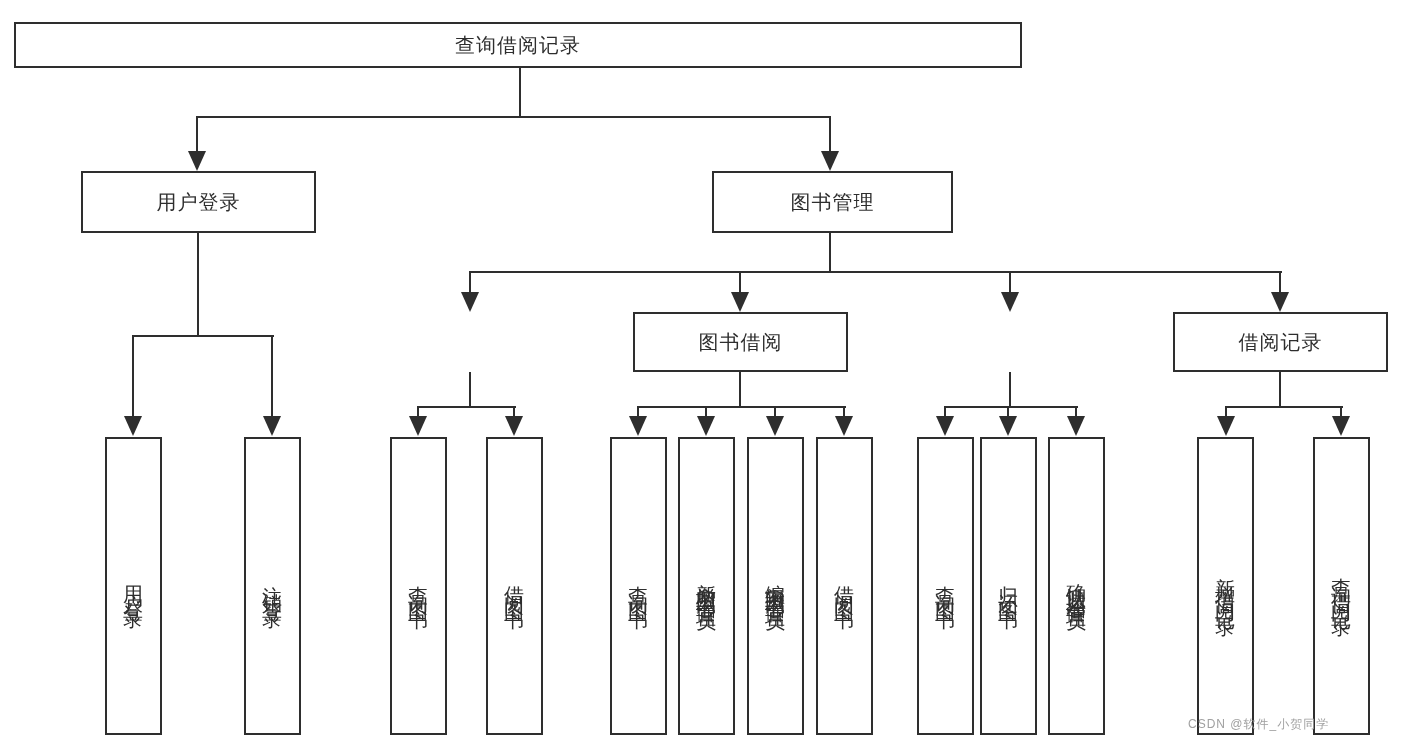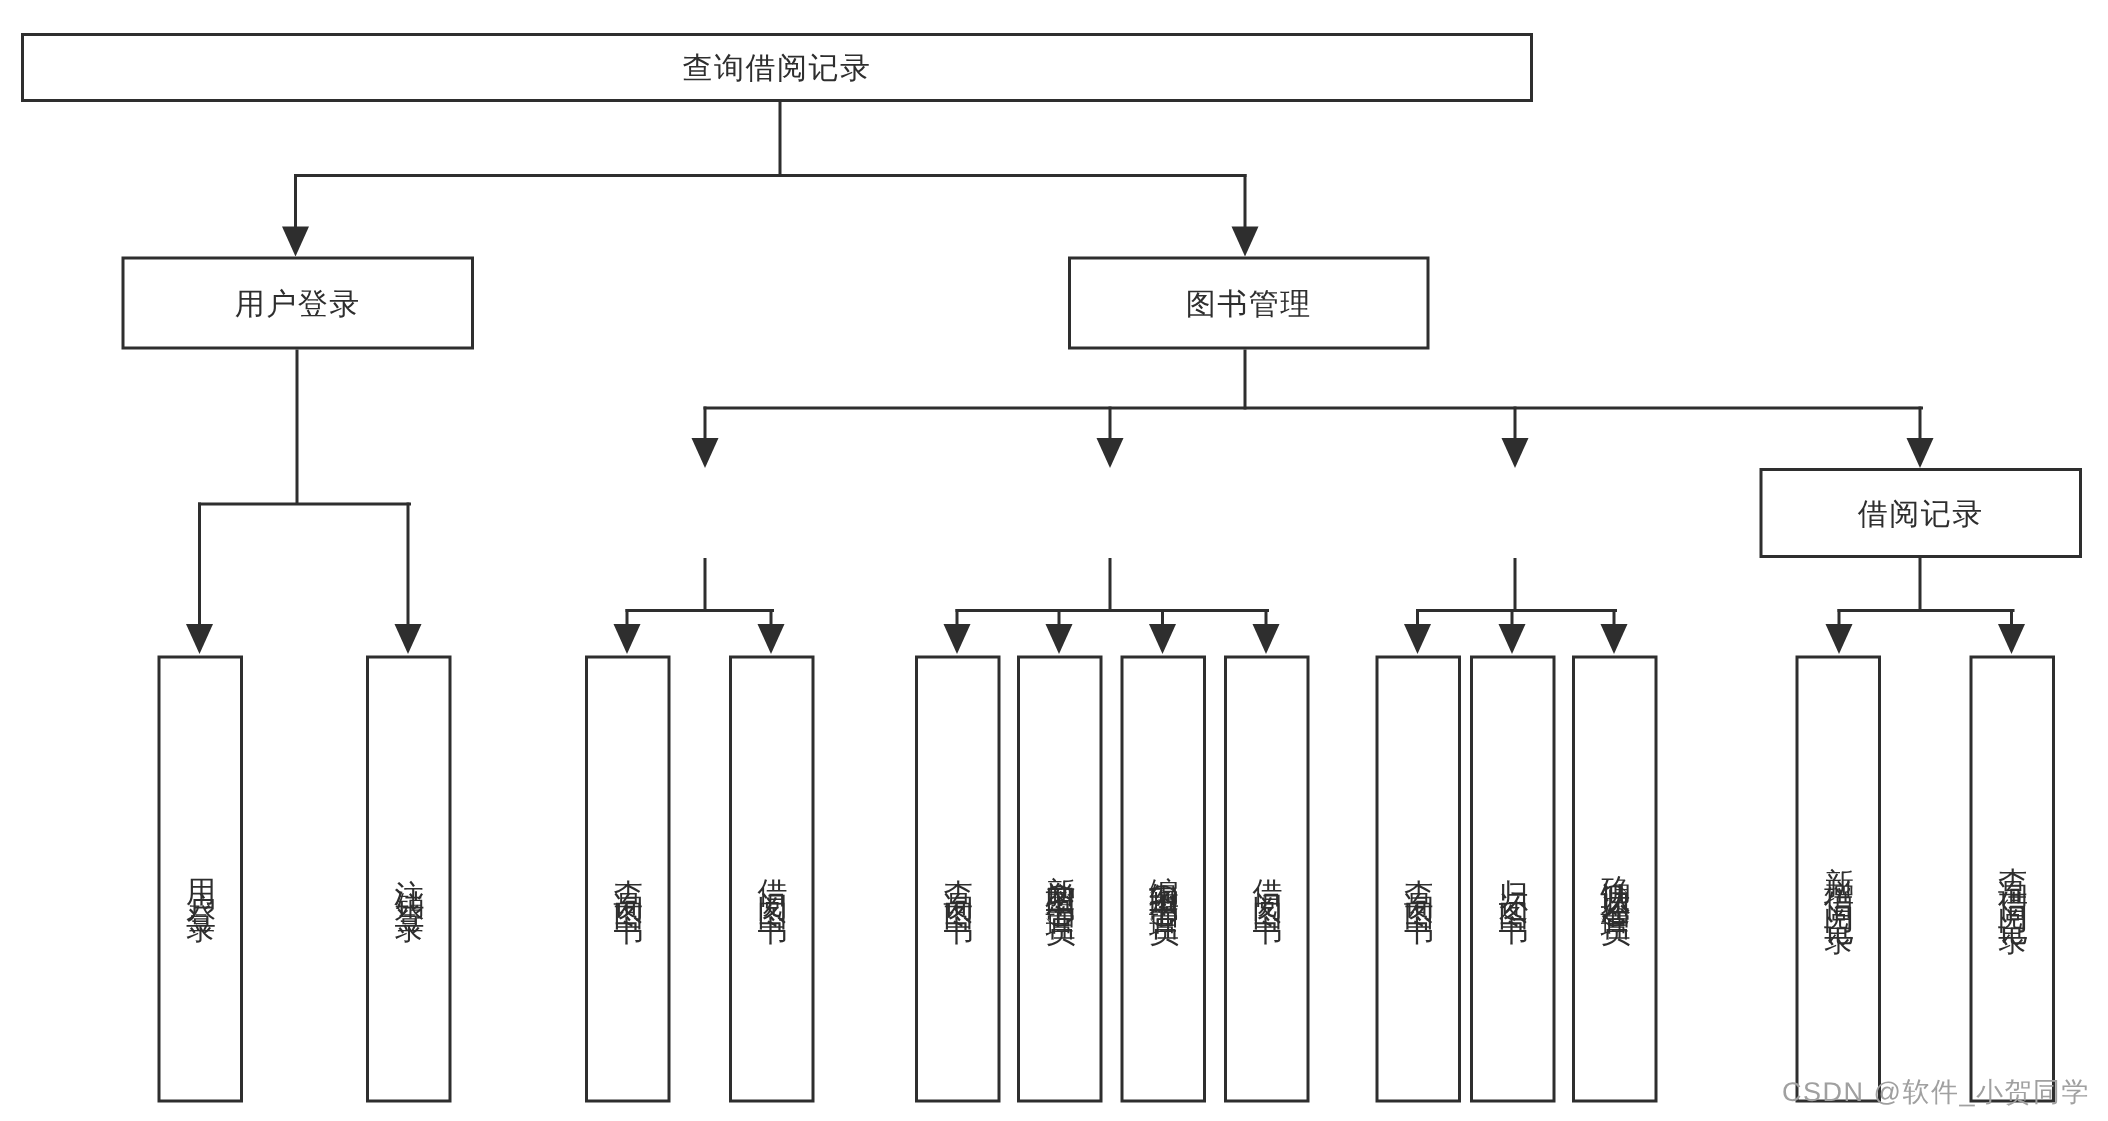--- a/index.html
+++ b/index.html
@@ -50,21 +50,21 @@
     position: absolute;
     width: 0; height: 0;
     border-left: 9px solid transparent;
     border-right: 9px solid transparent;
     border-top: 20px solid #2e2e2e;
   }
   .watermark {
     position: absolute;
     left: 1188px;
     top: 716px;
-    font-size: 18px;
+    font-size: 12px;
     color: #a0a0a0;
     letter-spacing: 1px;
     white-space: nowrap;
   }
 </style>
 </head>
 <body>
 
 <div class="canvas">
 
@@ -91,20 +91,21 @@
   <div class="hl" style="left:469px; top:271px; width:813px;"></div>
   <div class="vl" style="left:469px; top:271px; height:23px;"></div>
   <div class="arrow" style="left:461px; top:292px;"></div>
   <div class="vl" style="left:739px; top:271px; height:23px;"></div>
   <div class="arrow" style="left:731px; top:292px;"></div>
   <div class="vl" style="left:1009px; top:271px; height:23px;"></div>
   <div class="arrow" style="left:1001px; top:292px;"></div>
   <div class="vl" style="left:1279px; top:271px; height:23px;"></div>
   <div class="arrow" style="left:1271px; top:292px;"></div>
 
+  <div class="box" style="left:633px; top:312px; width:215px; height:60px;">图书借阅</div>
   <div class="box" style="left:1173px; top:312px; width:215px; height:60px;">借阅记录</div>
 
   <div class="vl" style="left:469px; top:372px; height:36px;"></div>
   <div class="hl" style="left:417px; top:406px; width:99px;"></div>
   <div class="vl" style="left:417px; top:406px; height:11px;"></div>
   <div class="arrow" style="left:409px; top:416px;"></div>
   <div class="vl" style="left:513px; top:406px; height:11px;"></div>
   <div class="arrow" style="left:505px; top:416px;"></div>
 
   <div class="vl" style="left:739px; top:372px; height:36px;"></div>

